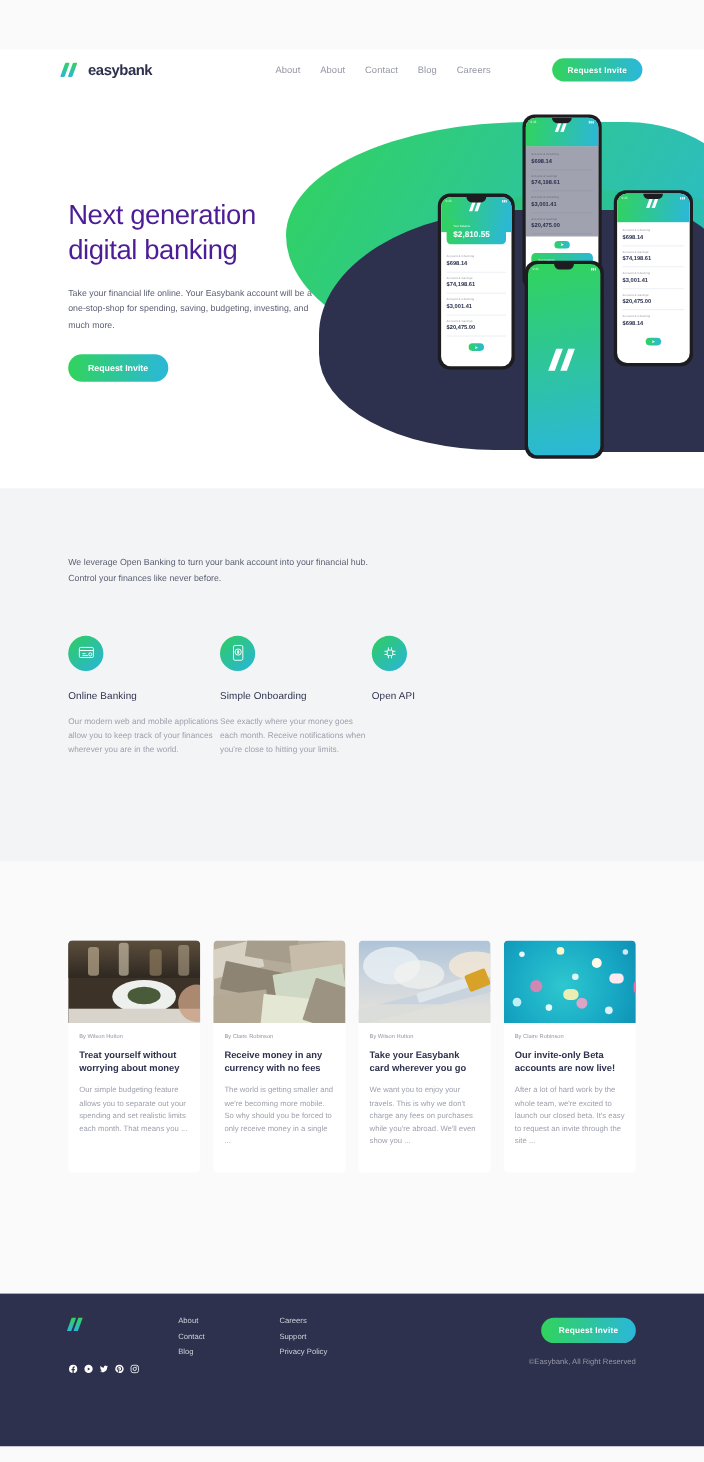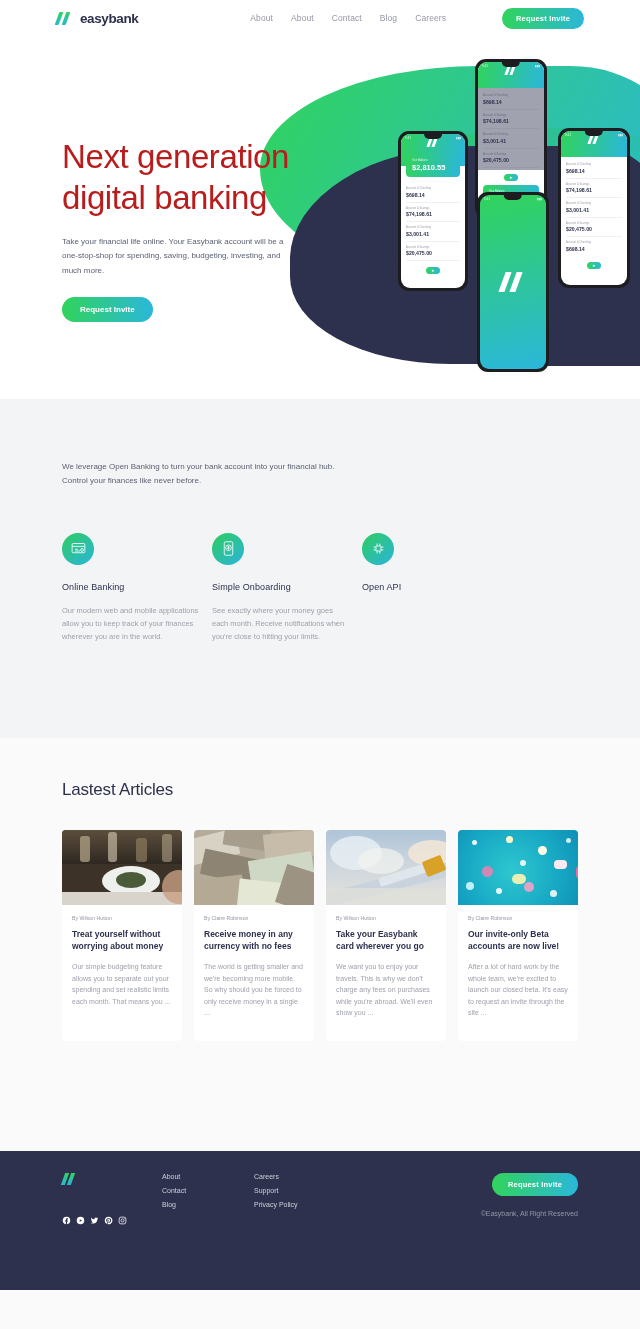--- a/index.html
+++ b/index.html
@@ -8,21 +8,21 @@
     font-family:"Liberation Sans", sans-serif;
     background:#fafafa;
     color:#2d314d;
     -webkit-font-smoothing:antialiased;
   }
   .page { width:640px; position:relative; overflow:hidden; }
 
   
   .header {
     height:36px; background:#ffffff; position:relative; z-index:60;
-    display:flex; align-items:center; padding:14px 56px;
+    display:flex; align-items:center; padding:14px 56px;margin-top:45px;
   }
   .logo { display:flex; align-items:center; gap:6px; }
   .logo-mark { width:18px; height:13px; position:relative; }
   .logo-mark i {
     position:absolute; top:0; height:13px; width:4px; transform:skewX(-20deg); border-radius:1px;
     display:block;
   }
   .logo-mark i.a { left:1px; background:linear-gradient(180deg,#33d35e,#2ab6d9); }
   .logo-mark i.b { left:8px; background:linear-gradient(180deg,#33d35e,#2ab6d9); }
   .logo-text { font-size:13.5px; font-weight:bold; letter-spacing:-0.4px; color:#2d314d; }
@@ -59,21 +59,21 @@
     background:#2d314d;
     border-radius:48% 20% 26% 42% / 52% 38% 46% 40%;
   }
   .hero-navy2 {
     position:absolute; right:-40px; top:200px; width:300px; height:130px;
     background:#2d314d; border-radius:30% 12% 10% 46% / 46% 24% 20% 46%;
   }
 
   .hero-copy { position:relative; z-index:20; padding:100px 0 0 62px; width:300px; }
   .hero-title {
-    font-size:33px; line-height:1.25; font-weight:normal; color:#b91c1c;
+    font-size:25px; line-height:1.25; font-weight:normal; color:#4c1d95;
     letter-spacing:-0.4px; white-space:pre-line;
   }
   .hero-sub {
     margin-top:16px; font-size:8px; line-height:1.85; color:#5b5f72;
     width:232px;
   }
   .btn-hero {
     margin-top:18px;
     background:linear-gradient(90deg,#31d35c,#2bb7da);
     color:#fff; border:none; border-radius:20px;
@@ -132,21 +132,21 @@
   }
   .splash-logo { width:26px; height:20px; position:relative; }
   .splash-logo i { position:absolute; top:0; height:20px; width:6px; background:#fff; transform:skewX(-20deg); }
   .splash-logo i.a{left:2px;} .splash-logo i.b{left:13px;}
 
   
   .why { background:#f3f4f6; padding:45px 0 95px; }
   .inner { padding:0 62px; }
   .sec-title { font-size:17px; font-weight:normal; letter-spacing:-0.2px; color:#2d314d; }
   .sec-sub { margin-top:16px; font-size:8px; line-height:1.8; color:#5b5f72; white-space:pre-line; }
-  .features { display:flex; gap:12px; margin-top:44px; }
+  .features { display:flex; gap:0; margin-top:44px; }
   .feature { width:138px; margin-right:0; }
   .features .feature + .feature { margin-left:0; }
   .feature-ico {
     width:32px; height:32px; border-radius:50%;
     background:linear-gradient(140deg,#2ecd5f,#2ab4dc);
     display:flex; align-items:center; justify-content:center;
   }
   .feature-ico svg { width:17px; height:17px; }
   .feature-title { margin-top:17px; font-size:9px; color:#2d314d; letter-spacing:.1px; }
   .feature-desc { margin-top:12px; font-size:7.5px; line-height:1.75; color:#9fa1ad; }
@@ -403,21 +403,20 @@
           </div>
           <div class="feature-title">Open API</div>
         </div>
 
       </div>
     </div>
   </section>
 
   <section class="articles">
     <div class="inner">
-      <h2 class="sec-title">Lastest Articles</h2>
 
       <div class="cards">
 
         <article class="card">
           <div class="card-img art-dining">
             <div class="n" style="position:absolute;left:0;top:0;width:136px;height:34px;background:linear-gradient(180deg,#5c4e3c,#2e2821)"></div>
             <div class="dot" style="left:18px;top:6px;width:10px;height:26px;border-radius:3px;background:#b9a88d;opacity:.7"></div>
             <div class="dot" style="left:46px;top:2px;width:9px;height:30px;border-radius:3px;background:#d8cdb5;opacity:.6"></div>
             <div class="dot" style="left:74px;top:8px;width:11px;height:24px;border-radius:3px;background:#8d7a5e;opacity:.7"></div>
             <div class="dot" style="left:100px;top:4px;width:10px;height:28px;border-radius:3px;background:#c4b59a;opacity:.5"></div>

